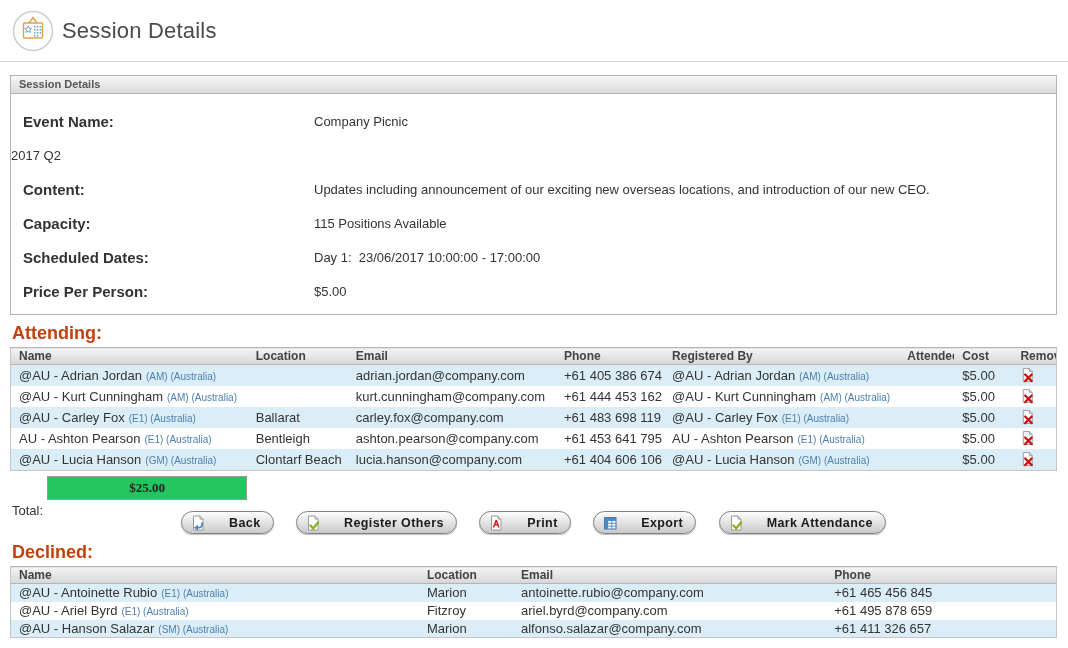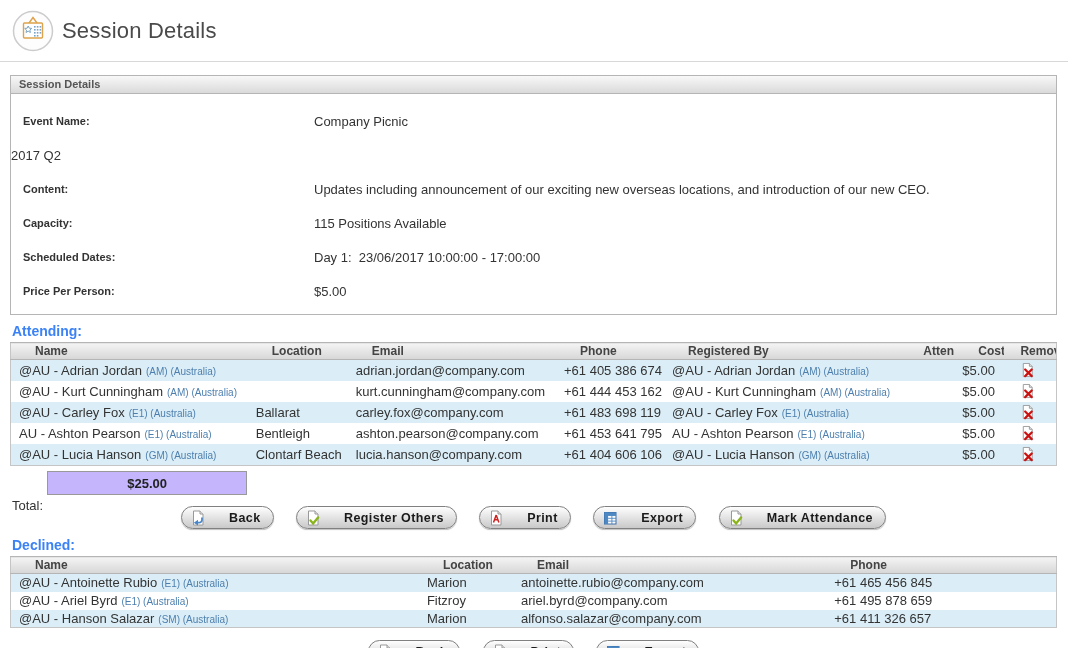--- a/index.html
+++ b/index.html
@@ -12,48 +12,48 @@
   .app-title { font-size:22px; color:#4a4a4a; letter-spacing:0.2px; }
 
   .content { padding:13px 11px 0 10px; }
 
   
   .panel { border:1px solid #b5b5b5; background:#fff; }
   .panel-hd { height:18px; line-height:17px; background:linear-gradient(#f8f8f8,#dadada);
               border-bottom:1px solid #b5b5b5; font-size:11px; font-weight:bold; color:#555; padding-left:8px; }
   .panel-body { padding:10px 0 6px 0; }
   .field-row { display:flex; height:34px; align-items:center; }
-  .field-label { width:303px; padding-left:12px; font-weight:bold; font-size:11px; color:#333; }
+  .field-label { width:303px; padding-left:12px; font-weight:bold; font-size:15px; color:#333; }
   .field-value { font-size:13px; color:#333; white-space:pre; }
 
   
-  .section-label { font-size:14px; font-weight:bold; color:#3b82f6; margin:8px 0 3px 2px; }
+  .section-label { font-size:18px; font-weight:bold; color:#c2410c; margin:8px 0 3px 2px; }
 
   
   table { border-collapse:collapse; table-layout:fixed; width:1047px;
           border-left:1px solid #c5c5c5; border-right:1px solid #c5c5c5; border-bottom:1px solid #c5c5c5; }
   thead th { height:17px; background:linear-gradient(#f4f4f4,#d6d6d6);
              border-top:1px solid #b5b5b5; border-bottom:1px solid #b5b5b5;
-             font-size:12px; font-weight:bold; color:#444; text-align:left; padding:0 0 0 24px; white-space:nowrap; overflow:hidden; }
+             font-size:12px; font-weight:bold; color:#444; text-align:left; padding:0 0 0 8px; white-space:nowrap; overflow:hidden; }
   tbody td { font-size:13px; color:#333; padding:0 0 0 8px; white-space:nowrap; overflow:hidden; }
   .t-attending tbody tr { height:20px; }
   .t-declined tbody tr { height:18px; }
   tbody tr:nth-child(odd) { background:#dbeef7; }
   tbody tr:nth-child(even){ background:#ffffff; }
   .sfx { font-size:10px; color:#4d7fae; margin-left:4px; }
   td.cost { padding-left:8px; }
   td.remove, th.remove-h { text-align:left; padding-left:16px; }
   td.remove { padding-top:2px; }
   .ricon { width:15px; height:16px; cursor:pointer; }
 
   
   .total-row { display:flex; align-items:center; margin-top:3px; height:28px; }
   .total-label { font-size:13px; color:#333; margin-left:2px;margin-top:44px; }
-  .total-input { width:200px; height:24px; margin-left:4px; border:1px solid #999; background:#c4b5fd;
-                 font-family:Liberation Sans, sans-serif; font-size:13px; font-weight:bold; color:#222; text-align:center; }
+  .total-input { width:200px; height:24px; margin-left:4px; border:1px solid #999; background:#22c55e;
+                 font-family:Liberation Serif, serif; font-size:13px; font-weight:bold; color:#222; text-align:center; }
 
   
   .btn-row { text-align:center; }
   .btn-row.mid { margin-top:9px; }
   .btn-row.bottom { margin-top:12px; }
   .pill-btn { display:inline-flex; align-items:center; height:23px; padding:0 12px 0 8px; margin:0 9px;
               border:1px solid #808080; border-radius:12px; background:linear-gradient(#fefefe,#c9c9c9);
               box-shadow:0 1px 1px rgba(0,0,0,0.25); cursor:pointer; vertical-align:middle;gap:20px; }
   .pill-btn .bicon { width:16px; height:16px; margin-right:3px; }
   .pill-btn .blabel { font-size:12.5px; font-weight:bold; color:#1a1a1a; letter-spacing:0.4px; }

